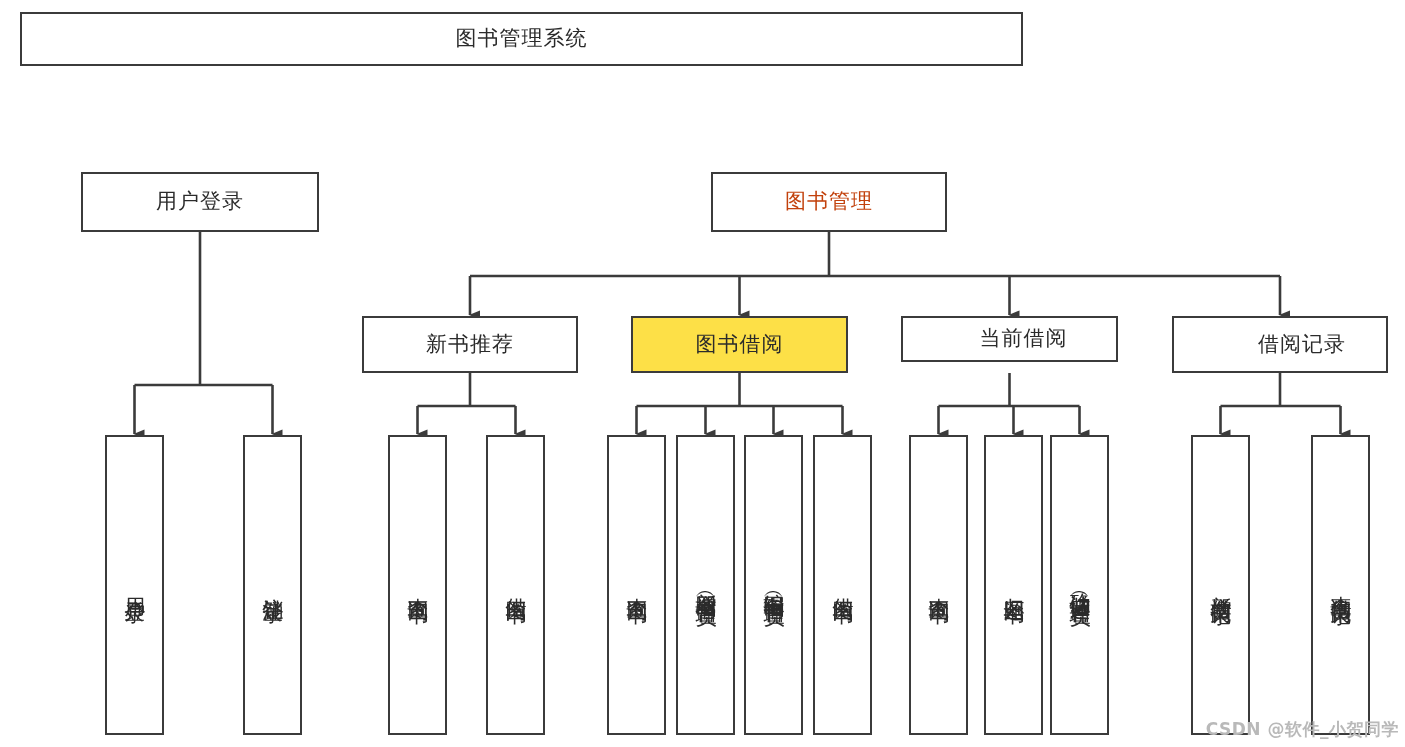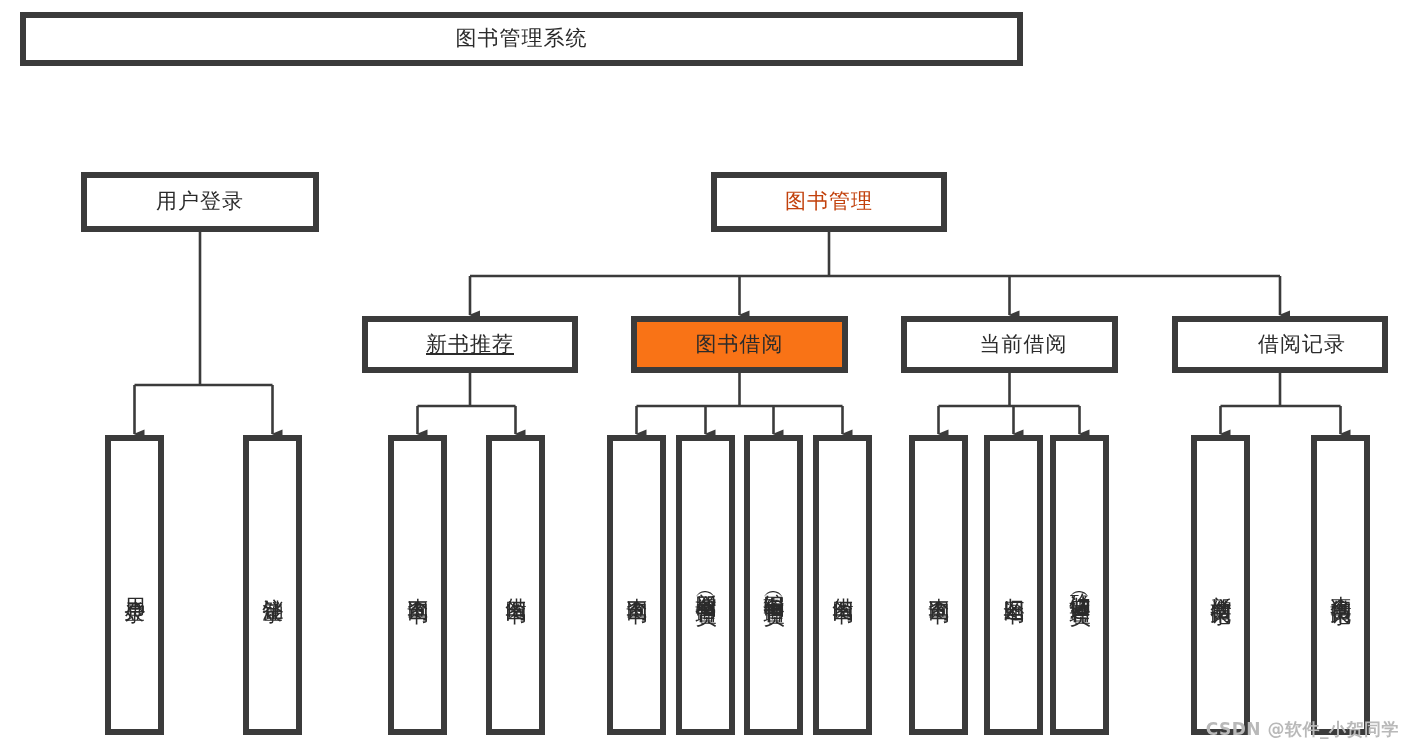--- a/index.html
+++ b/index.html
@@ -11,21 +11,21 @@
     overflow:hidden;
     position:relative;
   }
   #diagram-root{position:relative;width:1405px;height:747px;}
   svg#wires{position:absolute;left:0;top:0;width:1405px;height:747px;pointer-events:none;}
 
   .node{
     position:absolute;
     box-sizing:border-box;
     background:#ffffff;
-    border:6px solid #fca5a5;
+    border:2px solid #fca5a5;
     display:flex;
     align-items:center;
     justify-content:center;
     color:#2b2b2b;
     text-align:center;
     z-index:2;
   }
   .node-h{ font-size:21px; letter-spacing:1px; line-height:1.2; }
   .node-v{
     font-size:21px;
@@ -96,27 +96,27 @@
   <div id="nodes-layer">
       <div class="node node-h" style="left: 20px; top: 12px; width: 1003px; height: 54px; border-color: rgb(59, 59, 59); background: rgb(255, 255, 255); color: rgb(43, 43, 43);">
         <span>图书管理系统</span>
       </div>
       <div class="node node-h" style="left: 81px; top: 172px; width: 238px; height: 60px; border-color: rgb(59, 59, 59); background: rgb(255, 255, 255); color: rgb(43, 43, 43);">
         <span>用户登录</span>
       </div>
       <div class="node node-h" style="left: 711px; top: 172px; width: 236px; height: 60px; border-color: rgb(59, 59, 59); background: rgb(255, 255, 255); color: #c2410c;">
         <span>图书管理</span>
       </div>
-      <div class="node node-h" style="left: 362px; top: 316px; width: 216px; height: 57px; border-color: rgb(59, 59, 59); background: rgb(255, 255, 255); color: rgb(43, 43, 43); text-decoration: underline;">
+      <div class="node node-h" style="left: 362px; top: 316px; width: 216px; height: 57px; border-color: rgb(59, 59, 59); background: rgb(255, 255, 255); color: rgb(43, 43, 43);">
         <span>新书推荐</span>
       </div>
-      <div class="node node-h" style="left: 631px; top: 316px; width: 217px; height: 57px; border-color: rgb(59, 59, 59); background: #f97316; color: rgb(43, 43, 43); justify-content: center;">
+      <div class="node node-h" style="left: 631px; top: 316px; width: 217px; height: 57px; border-color: rgb(59, 59, 59); background: #fde047; color: rgb(43, 43, 43); justify-content: center;">
         <span>图书借阅</span>
       </div>
-      <div class="node node-h" style="left: 901px; top: 316px; width: 217px; height: 57px; border-color: rgb(59, 59, 59); background: rgb(255, 255, 255); color: rgb(43, 43, 43); padding-left: 28px;">
+      <div class="node node-h" style="left: 901px; top: 316px; width: 217px; height: 46px; border-color: rgb(59, 59, 59); background: rgb(255, 255, 255); color: rgb(43, 43, 43); padding-left: 28px;">
         <span>当前借阅</span>
       </div>
       <div class="node node-h" style="left: 1172px; top: 316px; width: 216px; height: 57px; border-color: rgb(59, 59, 59); background: rgb(255, 255, 255); color: rgb(43, 43, 43); padding-left: 44px;">
         <span>借阅记录</span>
       </div>
       <div class="node node-v" style="left: 105px; top: 435px; width: 59px; height: 300px; border-color: rgb(59, 59, 59); background: rgb(255, 255, 255); color: rgb(43, 43, 43);">
         <span>用户登录</span>
       </div>
       <div class="node node-v" style="left: 243px; top: 435px; width: 59px; height: 300px; border-color: rgb(59, 59, 59); background: rgb(255, 255, 255); color: rgb(43, 43, 43);">
         <span>注销登录</span>

